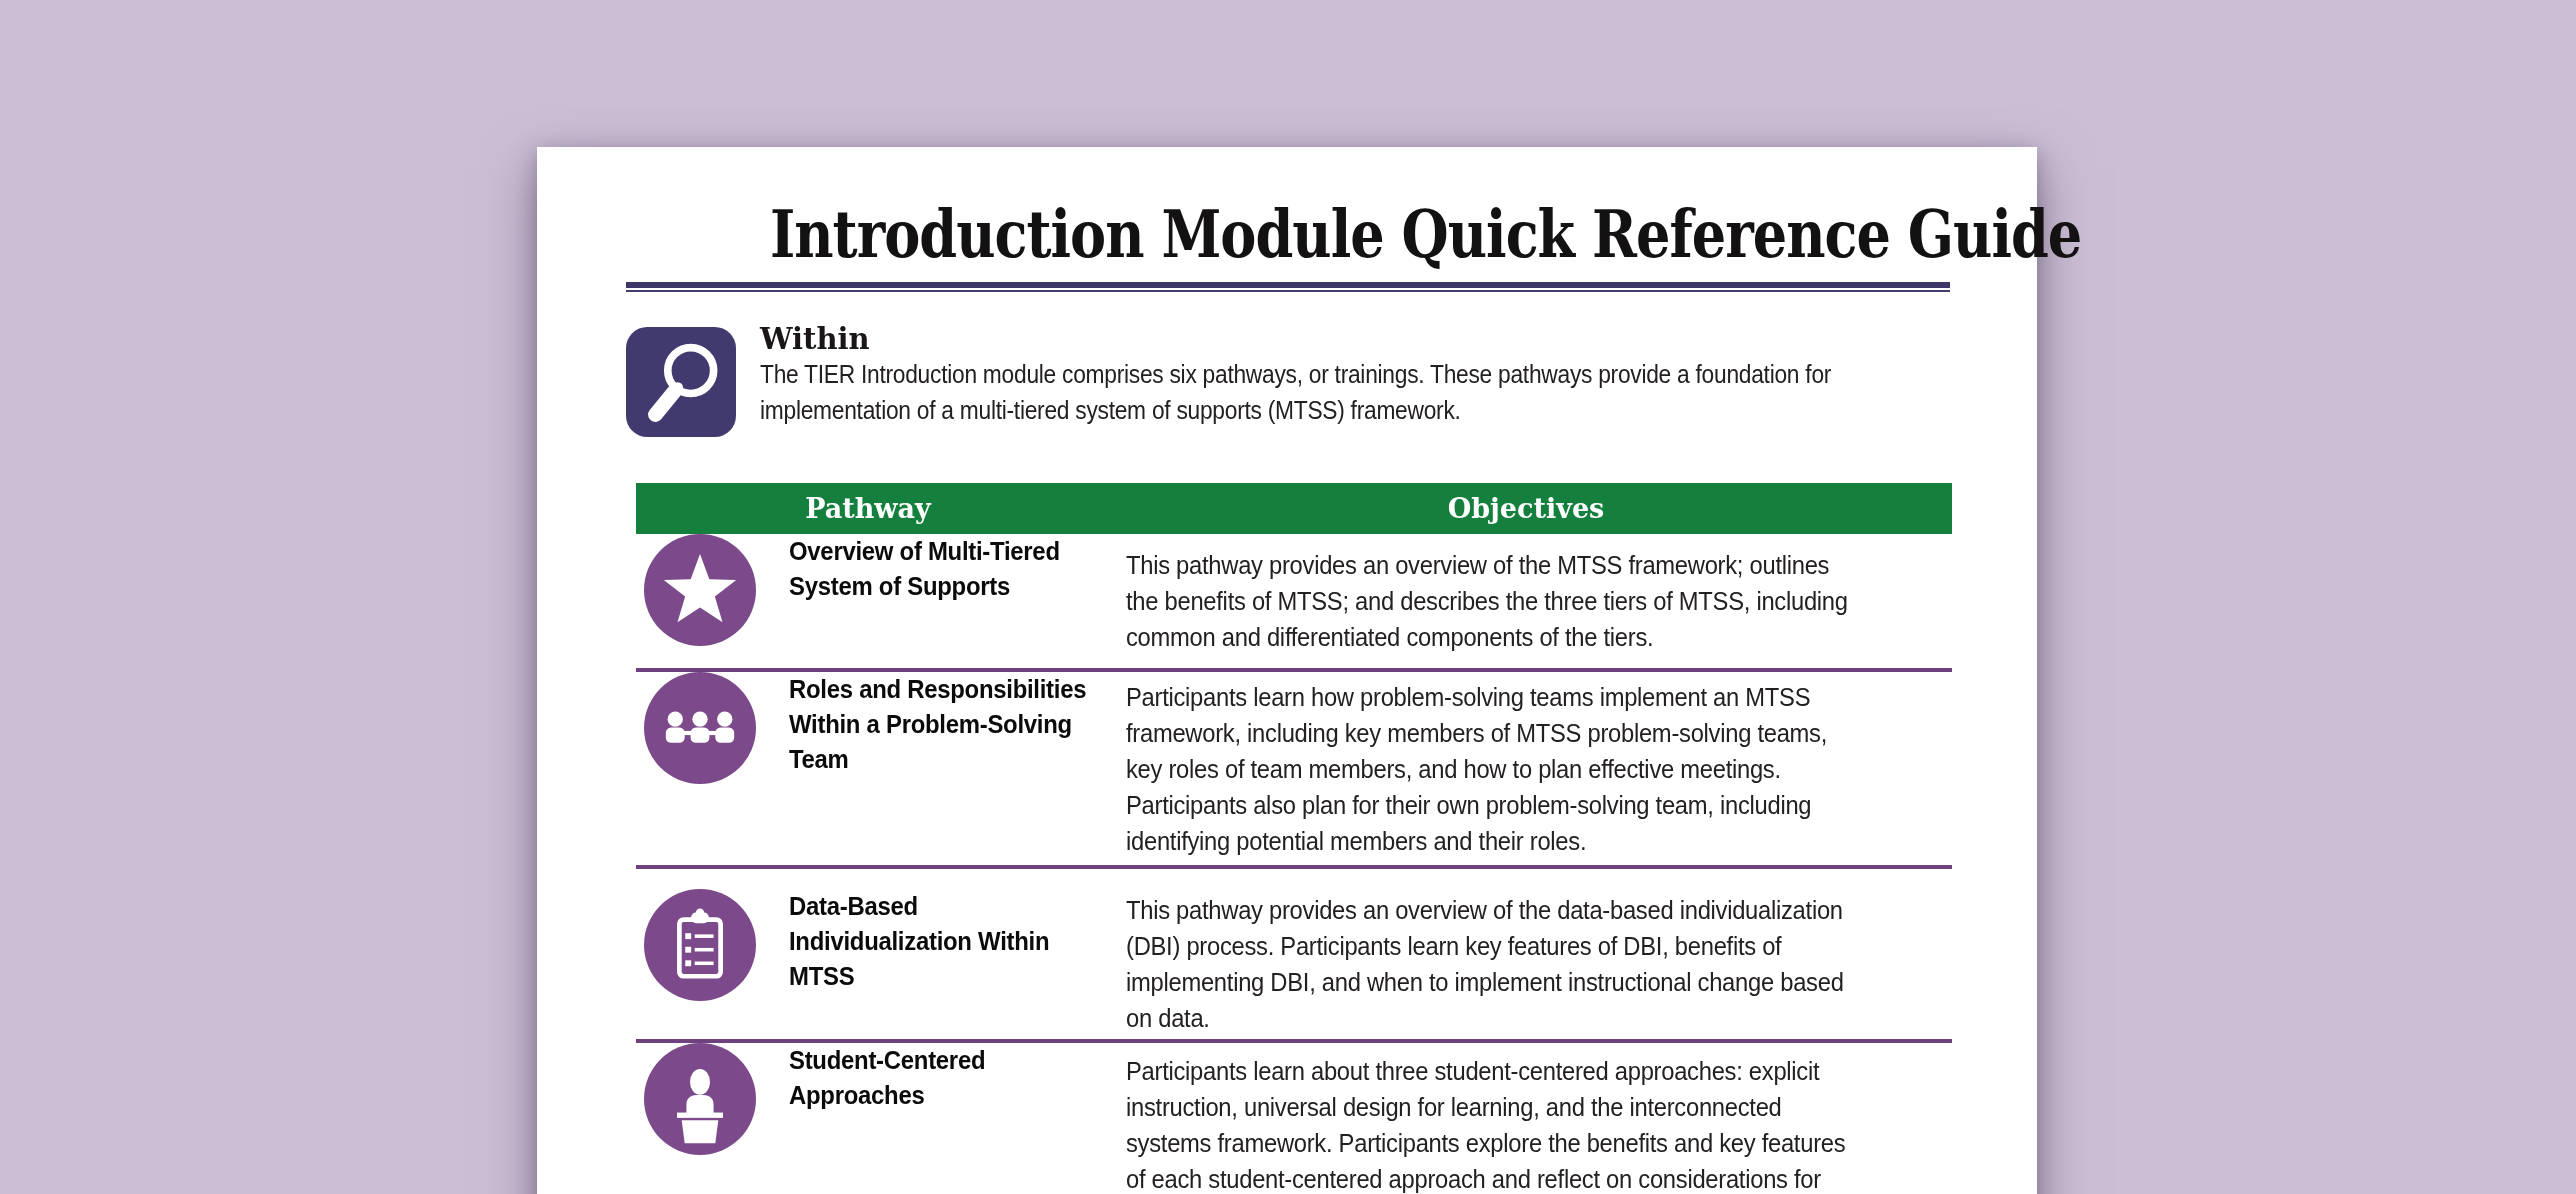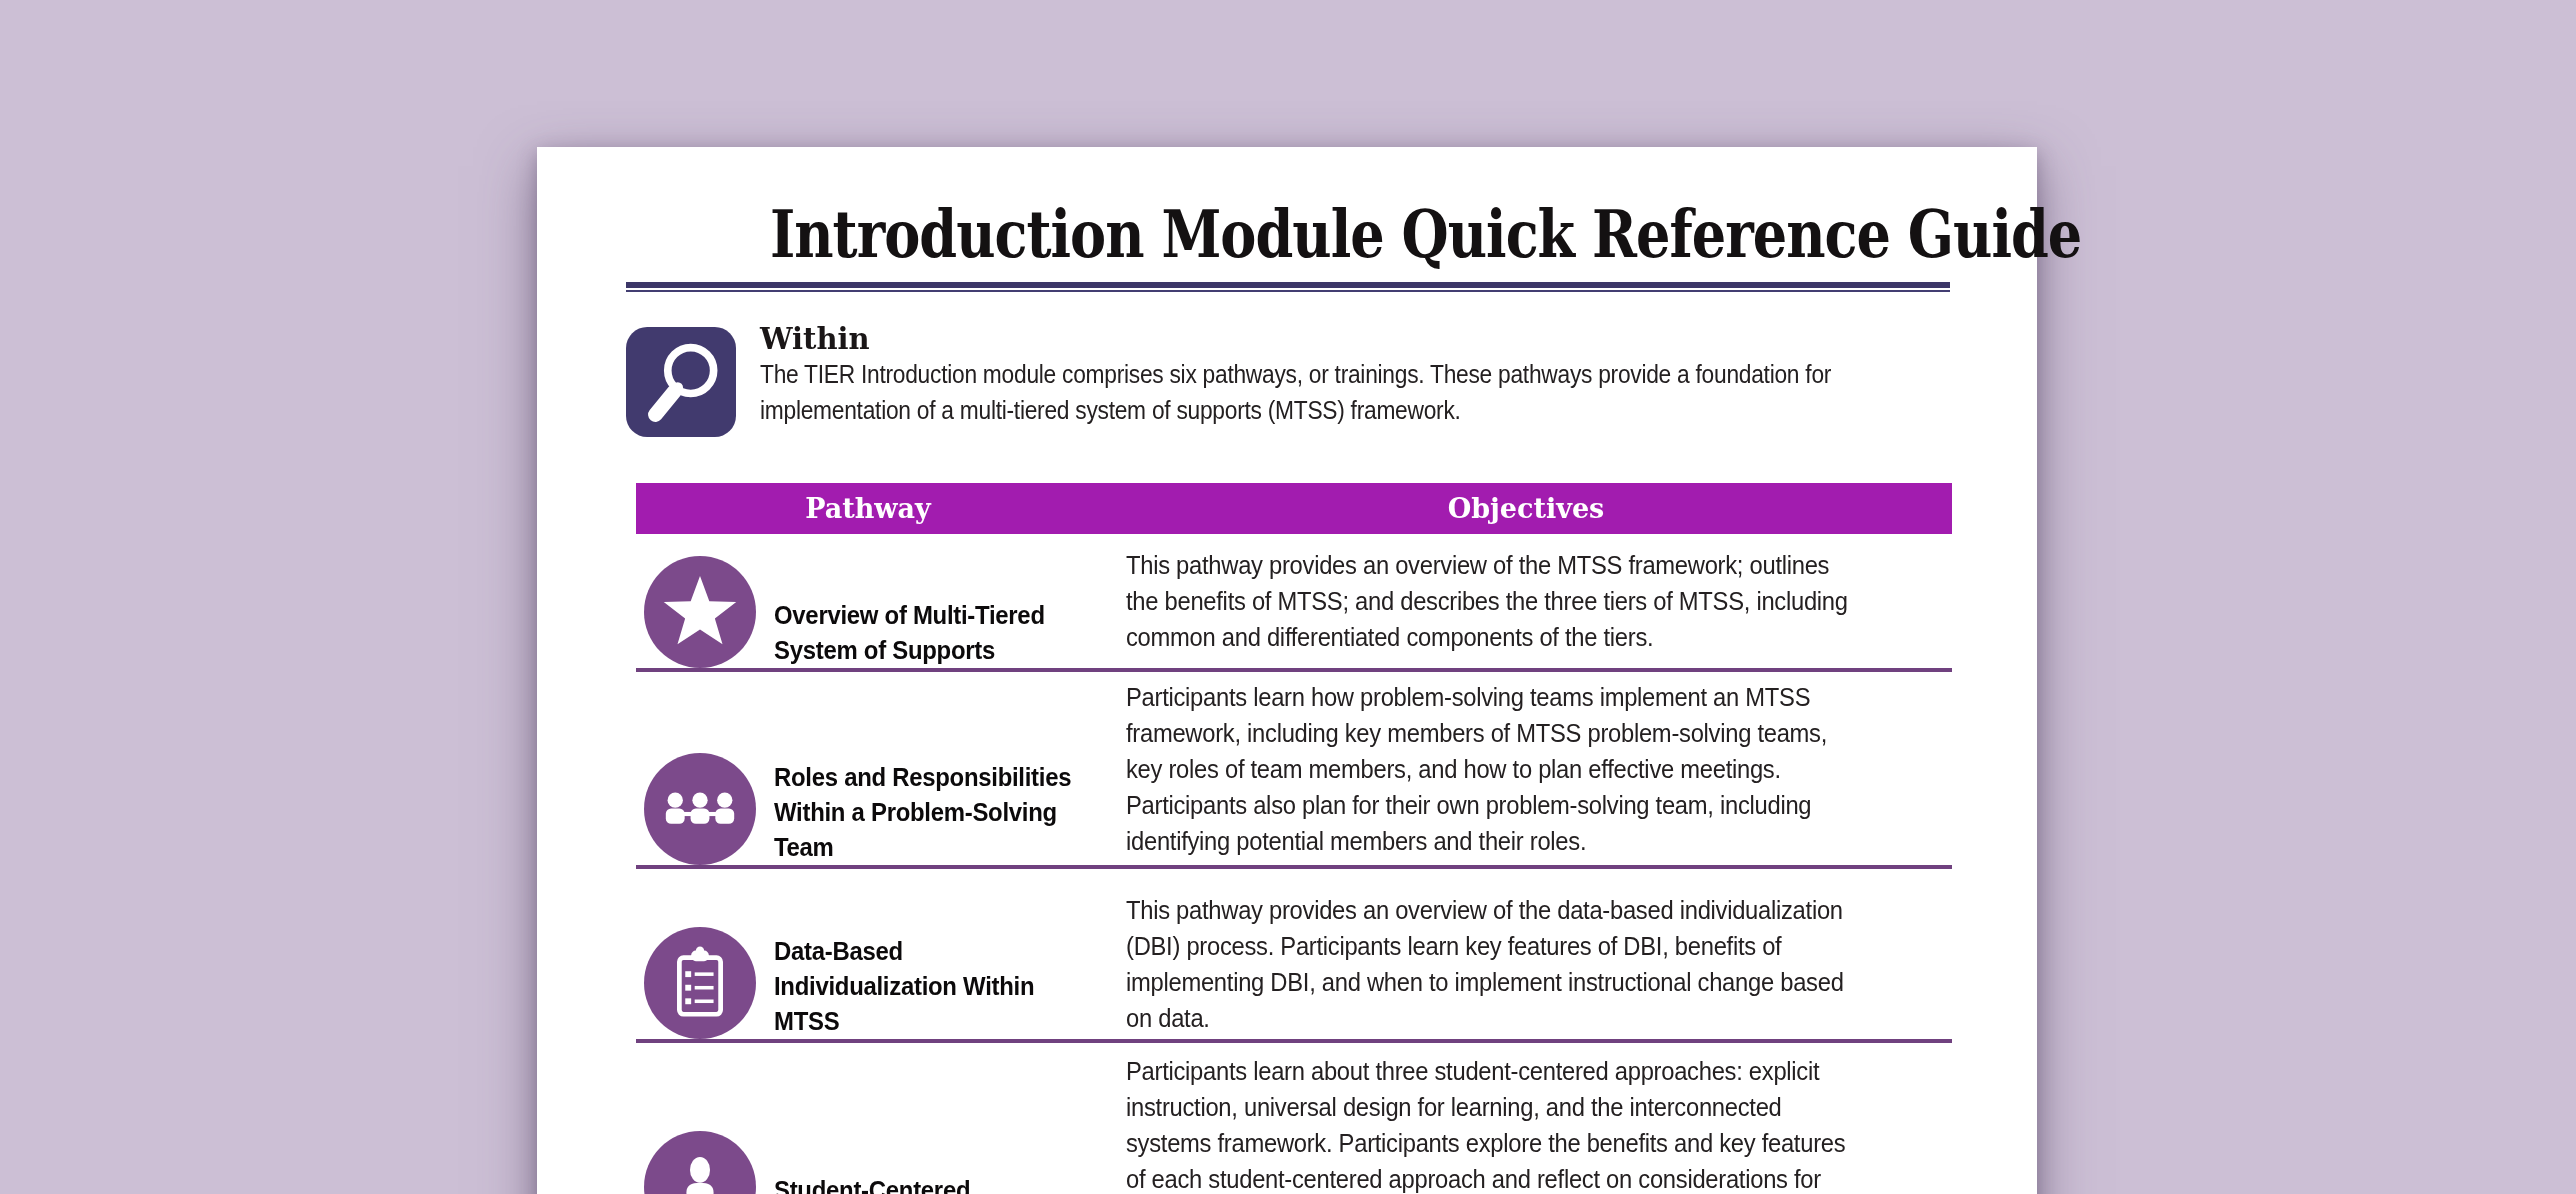--- a/index.html
+++ b/index.html
@@ -29,37 +29,37 @@
     font-size:29px;line-height:34px;color:#1a1617;
   }
   .purpose-body{
     position:absolute;left:223px;top:209px;width:1222px;
     font-size:25.6px;line-height:36px;color:#242021;letter-spacing:-0.3px;
     transform:scaleX(.89);transform-origin:left top;
   }
 
   .ref-table{position:absolute;left:99px;top:336px;width:1316px;}
   .thead{
-    display:grid;grid-template-columns:464px 852px;height:51px;background:#a21caf;
+    display:grid;grid-template-columns:464px 852px;height:51px;background:#15803d;
     align-items:center;
   }
   .th{
     text-align:center;color:#ffffff;
     font-family:"DejaVu Serif","Liberation Serif",serif;font-weight:bold;font-size:27px;
   }
   .trow{
     display:grid;grid-template-columns:464px 852px;box-sizing:border-box;
     border-bottom:4.1px solid #70417f;
   }
   .trow.last{border-bottom:none;}
   .row-1{height:138px;}
   .row-2{height:197px;}
   .row-3{height:154px;margin-top:20px;}
   .row-4{height:200px;}
-  .cell-pathway{display:flex;align-items:flex-end;padding-left:8.2px;}
+  .cell-pathway{display:flex;align-items:flex-start;padding-left:8.2px;gap:15px;}
   .circle-icon{width:112px;height:112px;flex:0 0 112px;}
   .pathway-name{
     margin-left:17.6px;font-weight:bold;font-size:26px;line-height:35px;color:#0c0a0b;
     transform:scaleX(.92);transform-origin:left center;letter-spacing:-0.3px;
   }
   .pathway-name div{white-space:nowrap;}
   .cell-objectives{display:flex;align-items:center;padding-left:26px;padding-right:17.6px;}
   .objectives-text{
     width:899px;font-size:26.4px;line-height:36px;color:#242021;letter-spacing:-0.3px;
     transform:scaleX(.90);transform-origin:left center;

